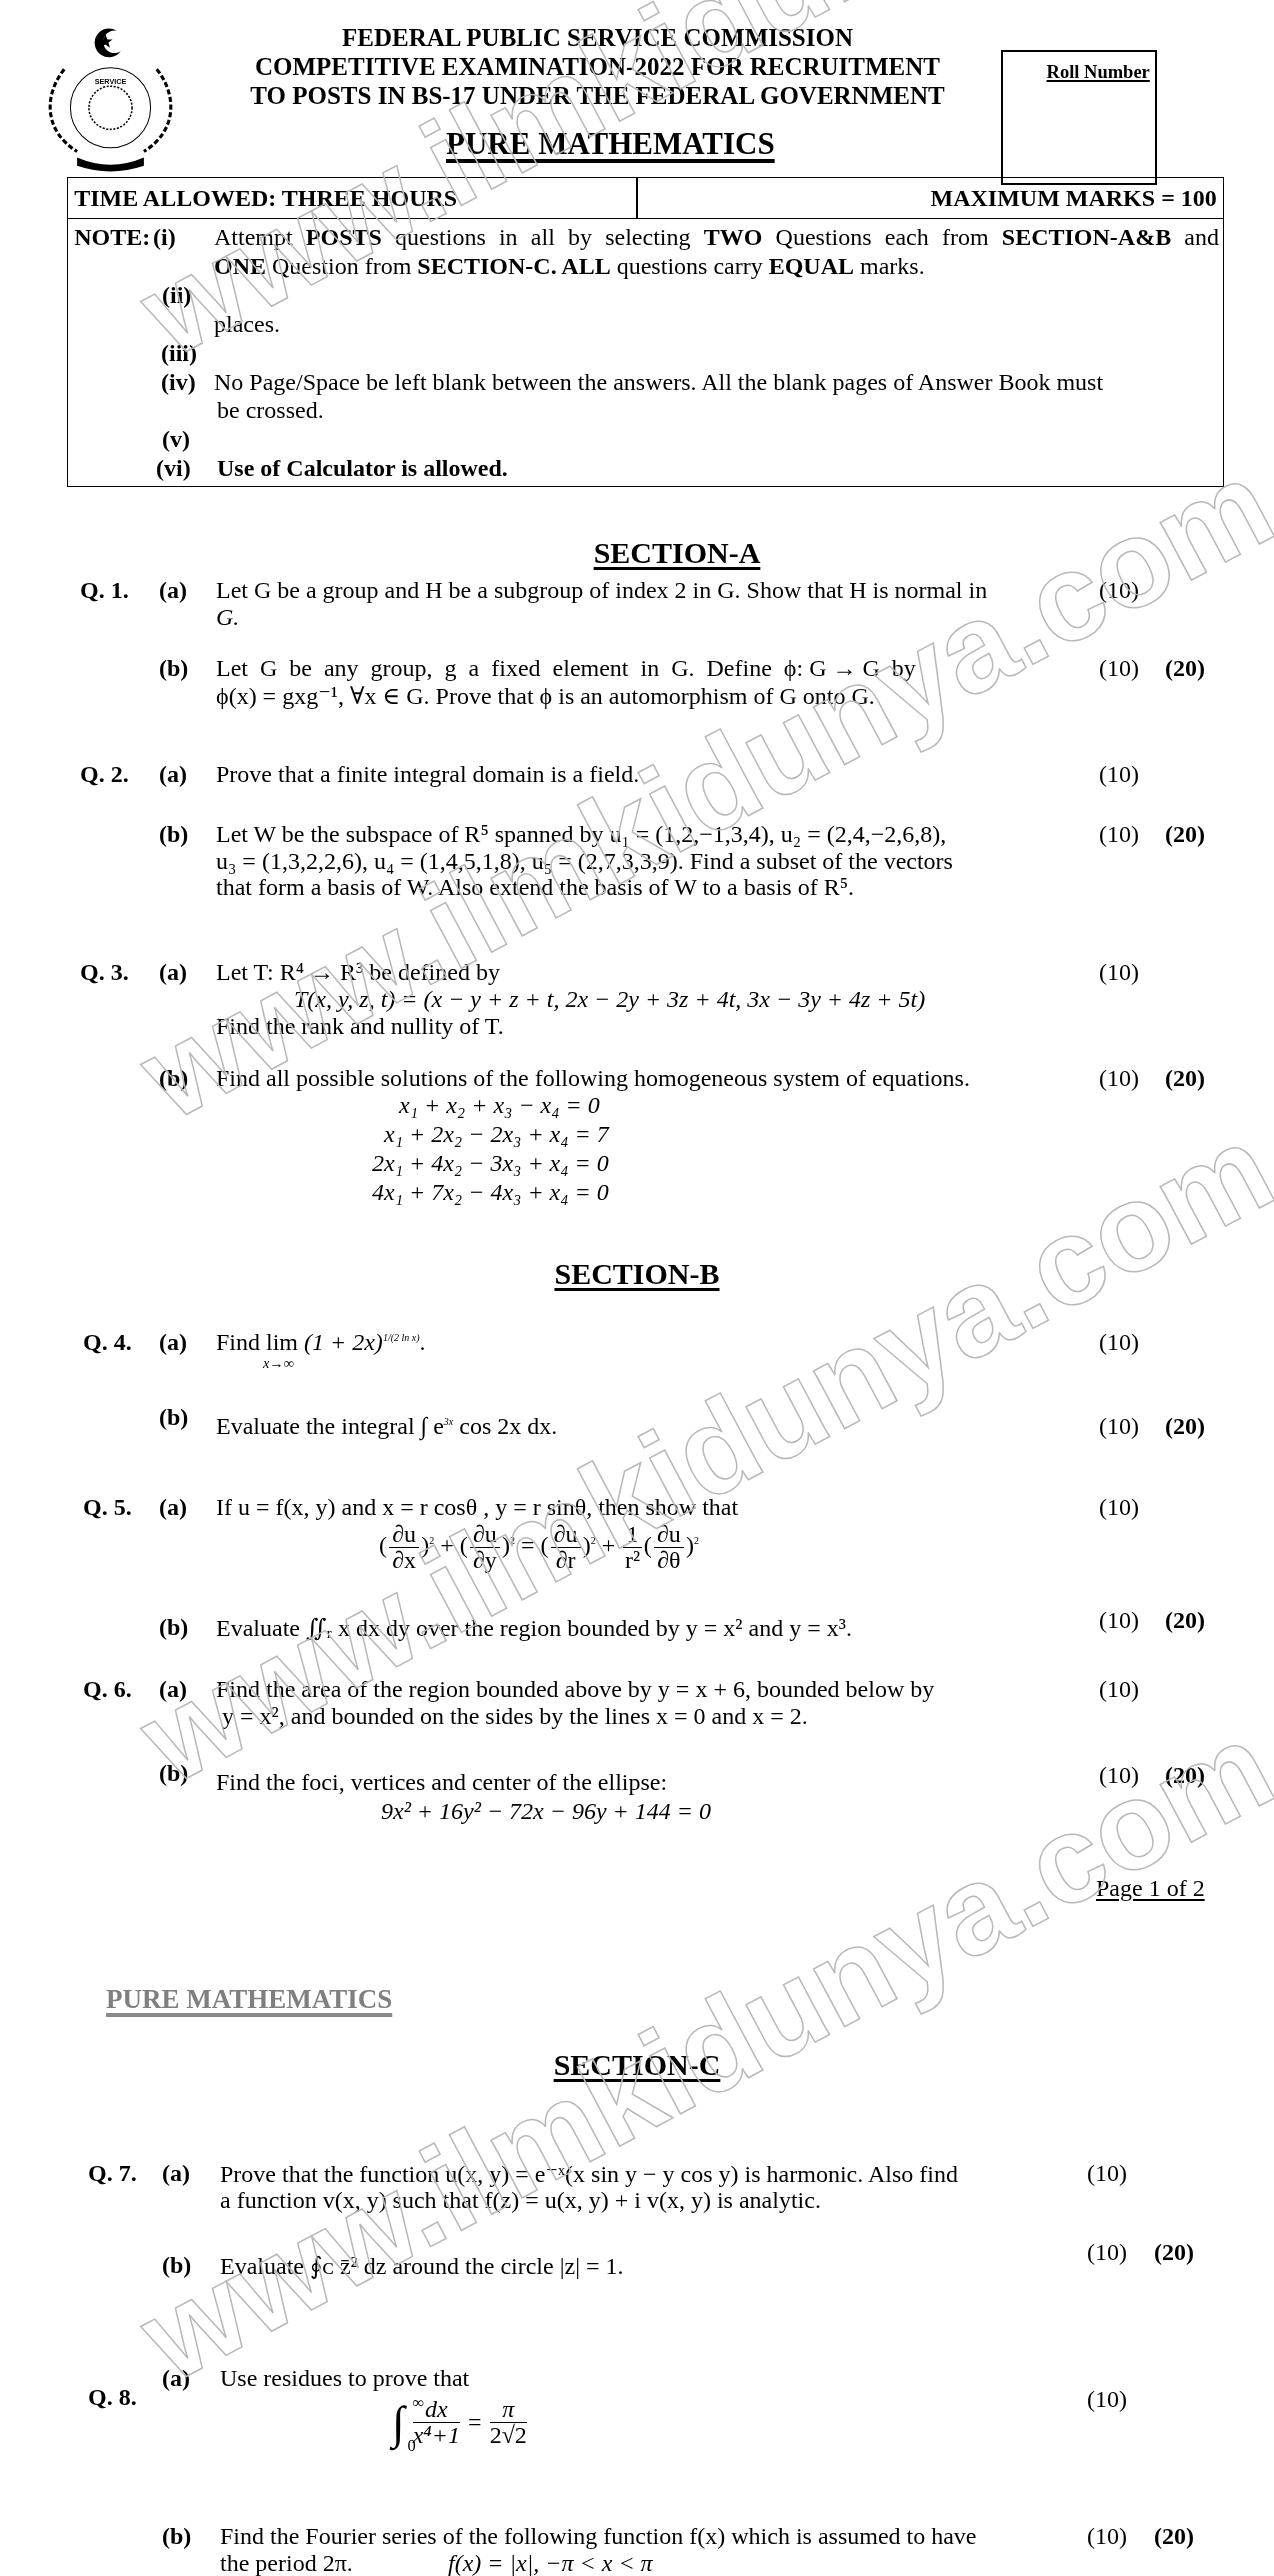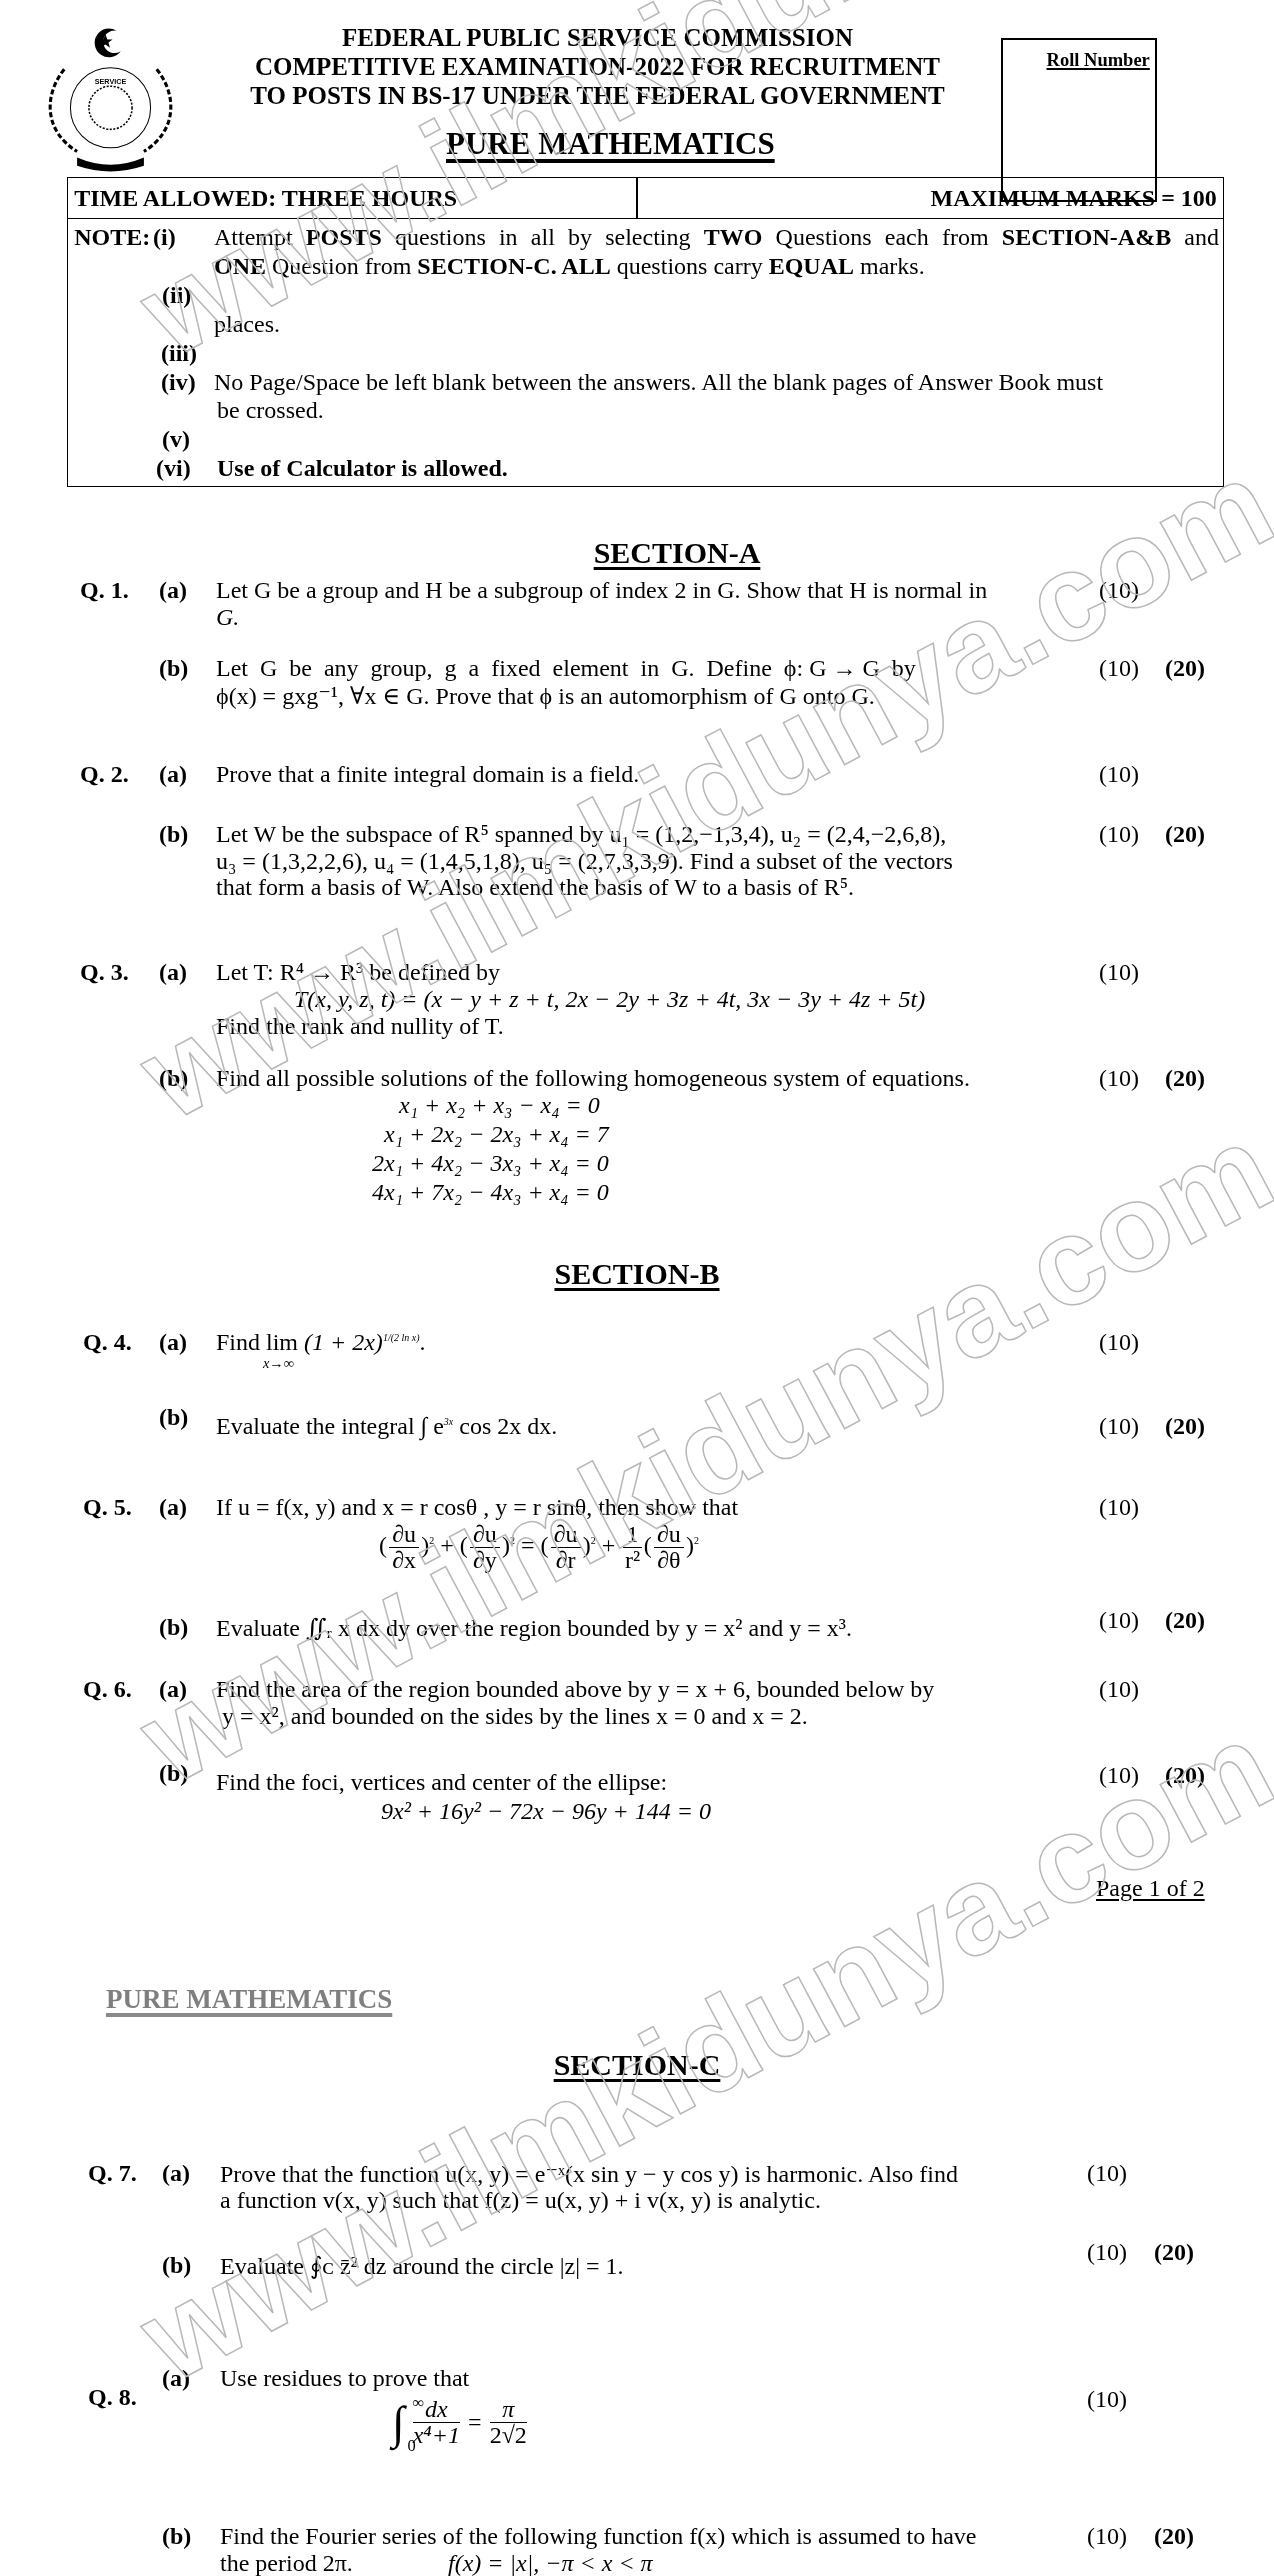--- a/index.html
+++ b/index.html
@@ -11,21 +11,21 @@
   .i { font-style: italic; }
   .hdr { font-size: 25px; font-weight: bold; line-height: 29px; text-align: center; width: 721px; left: 237px; }
   .title { font-size: 31px; font-weight: bold; text-decoration: underline; text-decoration-thickness: 3.6px; text-underline-offset: 5.2px; }
   .sec { font-size: 30px; font-weight: bold; text-decoration: underline; text-decoration-thickness: 3.1px; text-underline-offset: 4.1px; left: 0; width: 1274px; text-align: center; }
   .qn { font-size: 24px; font-weight: bold; left: 80px; }
   .pl { font-size: 24px; font-weight: bold; left: 159px; }
   .body { font-size: 24px; left: 216px; white-space: normal; }
   .m10 { font-size: 24px; left: 1099px; }
   .m20 { font-size: 24px; font-weight: bold; left: 1165px; }
   .eq { font-size: 24px; font-style: italic; }
-  .roll-box { position: absolute; left: 1001px; top: 38px; width: 156px; height: 164px; border: 2.1px solid #000; }
+  .roll-box { position: absolute; left: 1001px; top: 50px; width: 156px; height: 135px; border: 2.1px solid #000; }
   .roll-label { position: absolute; right: 5.2px; top: 10.3px; font-size: 18.5px; font-weight: bold; text-decoration: underline; text-decoration-thickness: 1.5px; text-underline-offset: 2.1px; }
   .info-table { position: absolute; left: 67px; top: 177px; width: 1157px; height: 310px; border: 1.5px solid #000; }
   .info-row { position: absolute; left: 0; top: 0; width: 100%; height: 41px; border-bottom: 1.5px solid #000; }
   .info-split { position: absolute; left: 568px; top: 0; width: 1.5px; height: 41px; background: #000; }
   .note { font-size: 24px; line-height: 29px; white-space: normal; }
   .sup { font-size: 10px; vertical-align: super; line-height: 0; }
   .logo { position: absolute; left: 28px; top: 23px; width: 165px; height: 149px; }
   .wm { position: absolute; font-family: "Liberation Sans", sans-serif; font-size: 124px; font-weight: bold; color: transparent; -webkit-text-stroke: 1.5px #b8b8b8; transform: rotate(-28deg); transform-origin: left bottom; white-space: nowrap; pointer-events: none; }
   .grey-title { font-size: 27px; font-weight: bold; color: #7f7f7f; text-decoration: underline; text-decoration-thickness: 4.1px; text-underline-offset: 5.2px; text-decoration-color: #8a8a8a; }
   .frac { display: inline-block; vertical-align: middle; text-align: center; margin: 0 2.1px; }

